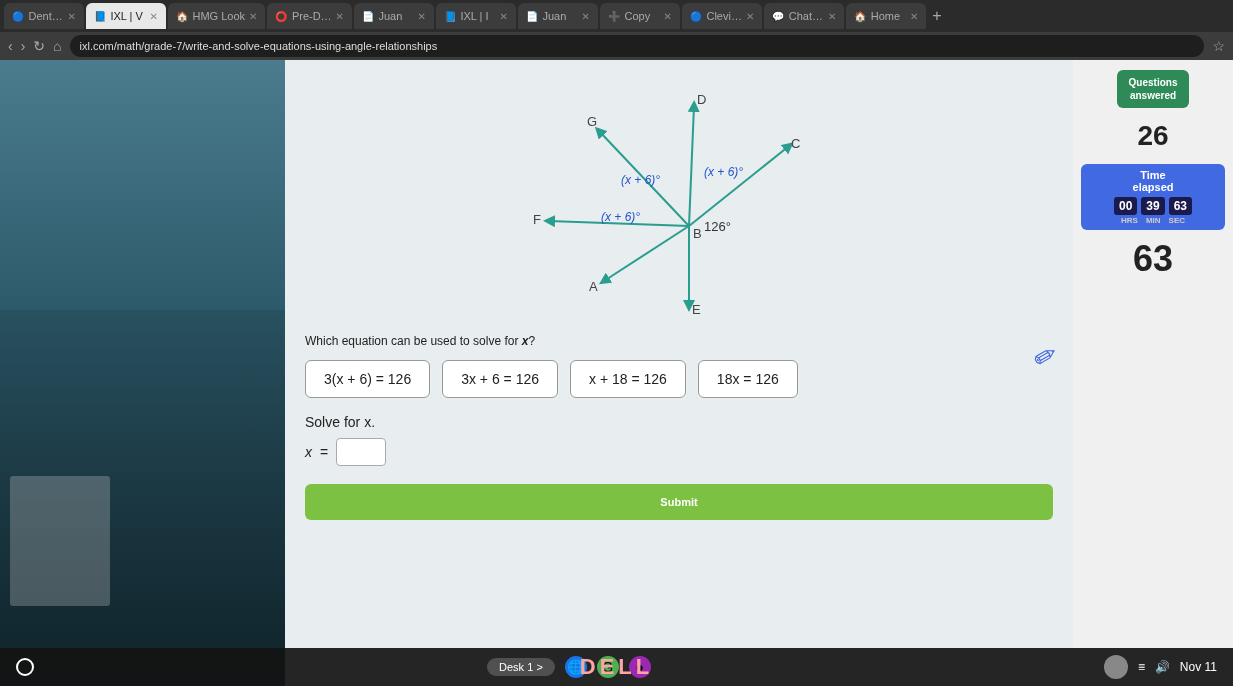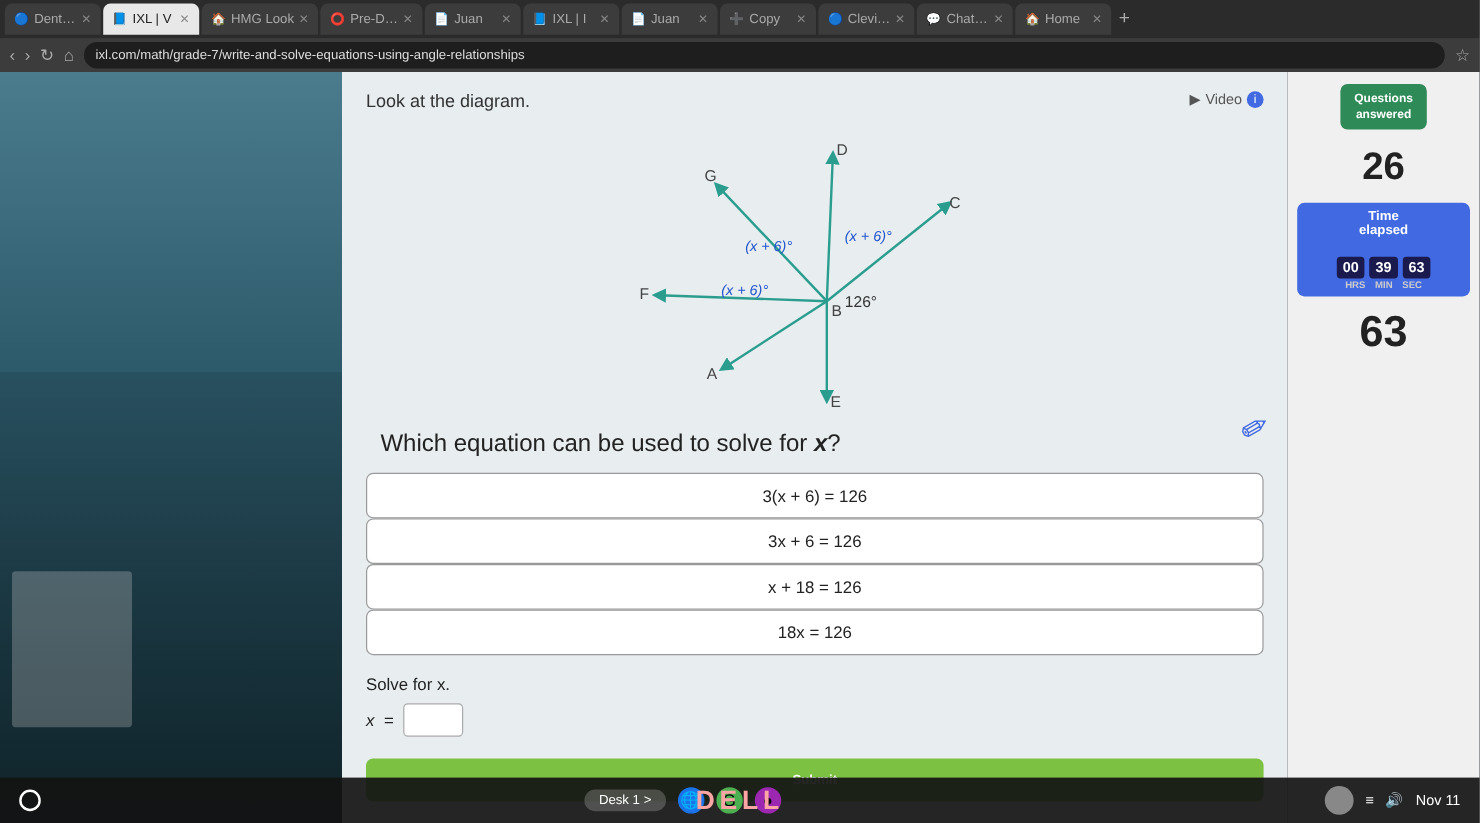--- a/index.html
+++ b/index.html
@@ -136,21 +136,21 @@
       border-radius: 6px;
       padding: 6px 12px;
       text-align: center;
       font-size: 11px;
       font-weight: bold;
       line-height: 1.3;
     }
 
     
     .count-number {
-      font-size: 32px;
+      font-size: 28px;
       font-weight: bold;
       color: #222;
       text-align: center;
       margin: 4px 0;
     }
 
     
     .time-elapsed-box {
       background: #4169e1;
       color: white;
@@ -158,21 +158,21 @@
       padding: 5px 18px;
       text-align: center;
       font-size: 11px;
       font-weight: bold;
       width: 100%;
     }
     .time-digits {
       display: flex;
       justify-content: center;
       gap: 4px;
-      margin-top: 16px;
+      margin-top: 4px;
       font-size: 13px;
       font-weight: bold;
     }
     .time-block {
       background: #1a1a4e;
       color: white;
       padding: 2px 5px;
       border-radius: 3px;
       font-size: 12px;
     }
@@ -205,32 +205,32 @@
 
     
     .diagram-container {
       display: flex;
       justify-content: center;
       margin: 0 0 10px 0;
     }
 
     
     .question-text {
-      font-size: 20px;
-      color: #222;
-      margin: 8px 0 12px 12px;
+      font-size: 12px;
+      color: #222;
+      margin: 8px 0 12px 0;
     }
     .question-text em { font-style: italic; font-weight: bold; }
 
     
     .answer-choices {
       display: flex;
+      gap: 12px;
       flex-wrap: wrap;
       margin-bottom: 16px;
-      flex-direction: column;
     }
     .choice-btn {
       border: 1.5px solid #999;
       border-radius: 6px;
       padding: 10px 18px;
       background: white;
       font-size: 14px;
       color: #222;
       cursor: pointer;
       font-family: Arial, sans-serif;
@@ -431,28 +431,20 @@
 
   <div class="left-sidebar">
 
     <div style="position:absolute;bottom:0;left:0;width:100%;height:60%;background:linear-gradient(to bottom,rgba(0,0,0,0.1),rgba(0,0,0,0.4))"></div>
 
     <div style="position:absolute;bottom:80px;left:10px;background:rgba(200,200,200,0.3);width:100px;height:130px;border-radius:3px"></div>
   </div>
 
   <div class="content-panel">
 
-    <div class="top-row">
-      <span class="instruction-text">Look at the diagram.</span>
-      <div class="video-btn">
-        <span>▶</span>
-        <span>Video</span>
-        <span style="width:14px;height:14px;background:#4169e1;color:white;border-radius:50%;font-size:10px;display:flex;align-items:center;justify-content:center;">i</span>
-      </div>
-    </div>
 
     <div class="diagram-container">
       <svg width="320" height="240" viewBox="0 0 320 240">
 
         <line x1="170" y1="150" x2="175" y2="30" stroke="#2a9d8f" stroke-width="2" marker-end="url(#arrow)"></line>
 
         <line x1="170" y1="150" x2="270" y2="70" stroke="#2a9d8f" stroke-width="2" marker-end="url(#arrow)"></line>
 
         <line x1="170" y1="150" x2="80" y2="55" stroke="#2a9d8f" stroke-width="2" marker-end="url(#arrow)"></line>
 

